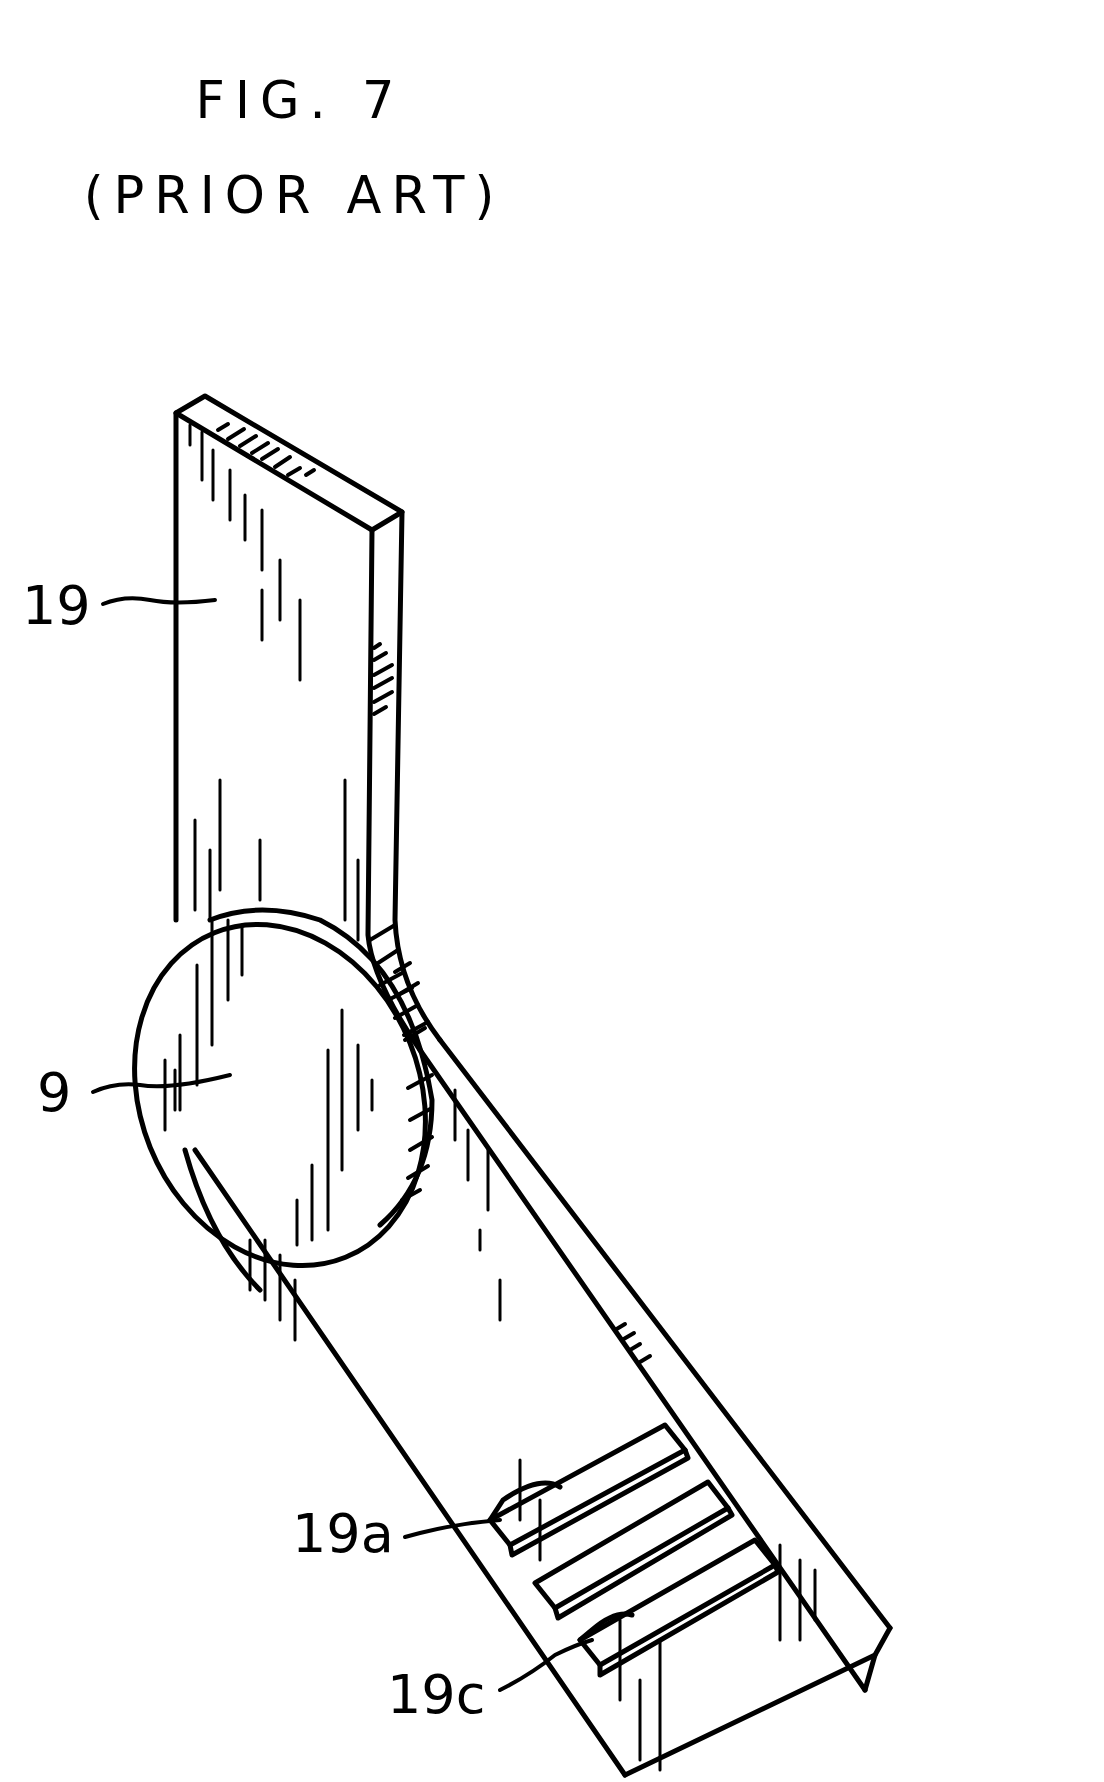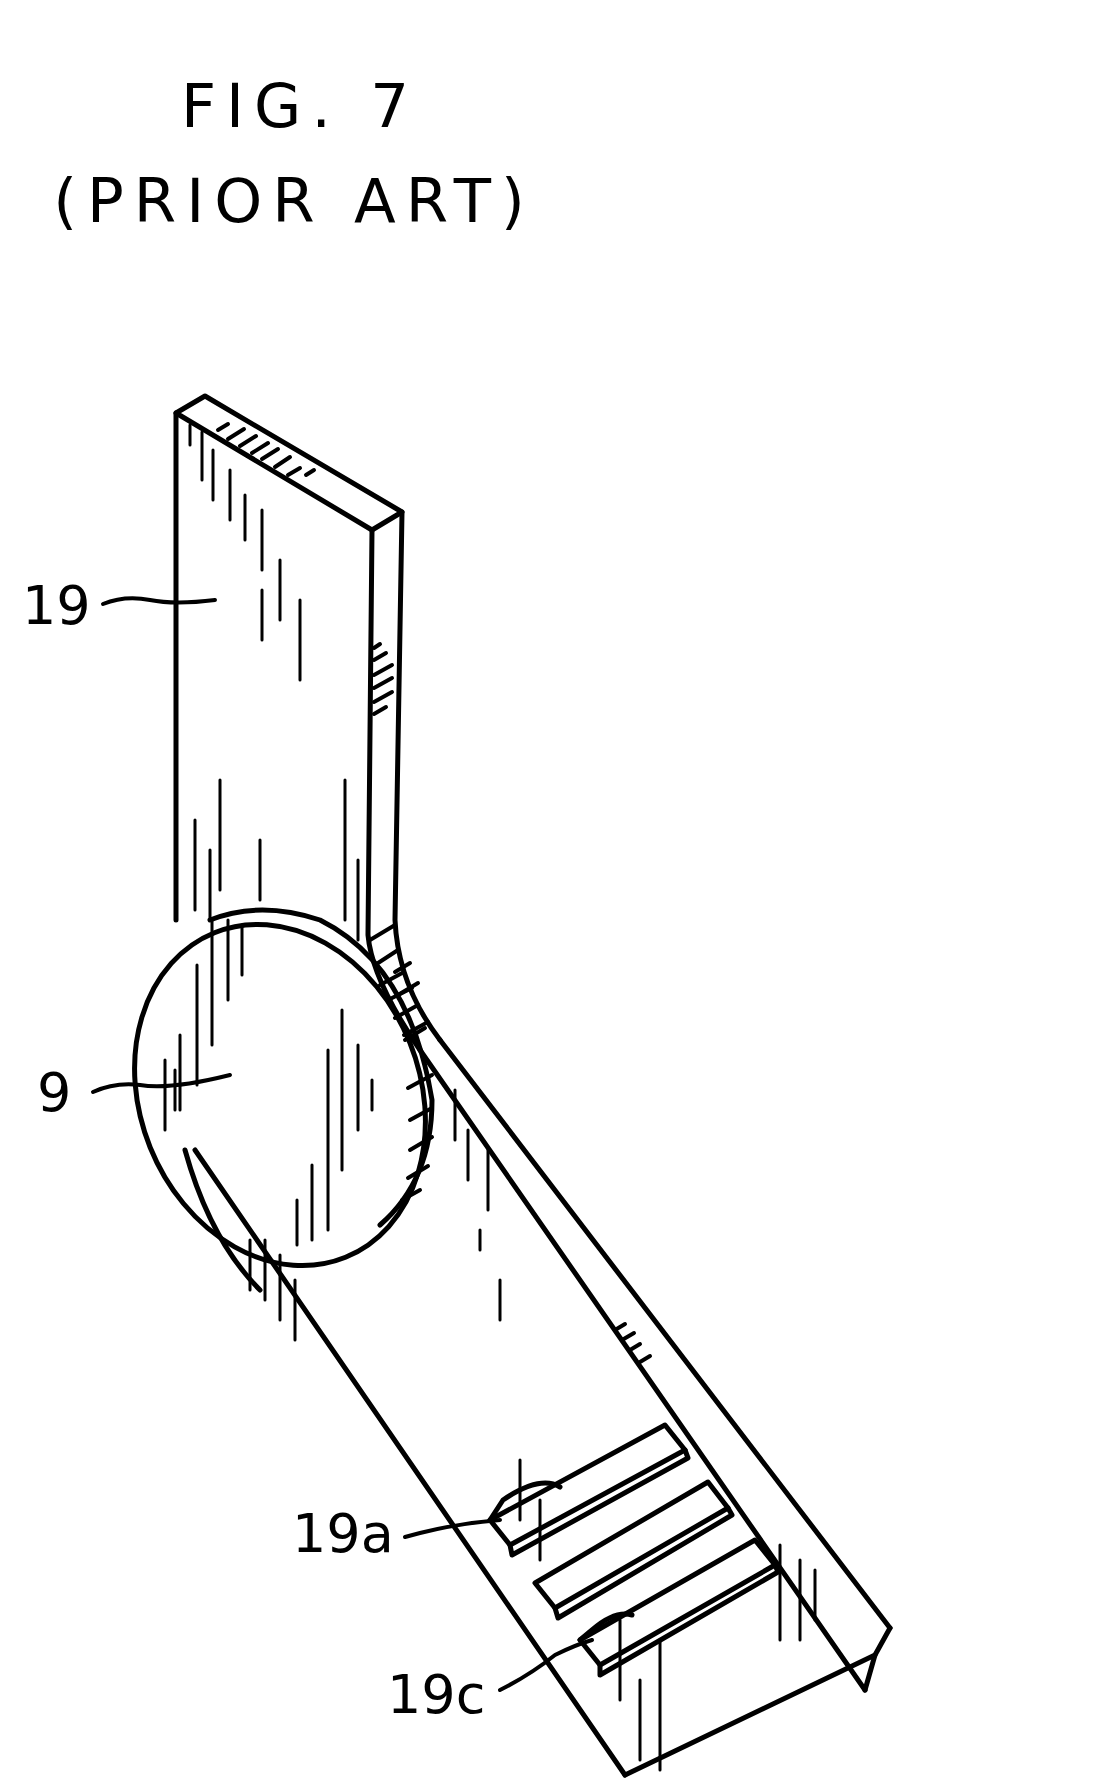--- a/index.html
+++ b/index.html
@@ -1,20 +1,20 @@
 <!DOCTYPE html>
 <html><head>
   <meta charset="utf-8">
   <style>
     html, body { margin: 0; padding: 0; background: #ffffff; }
     body { width: 1104px; height: 1782px; position: relative; overflow: hidden; font-family: "DejaVu Sans", sans-serif; }
     .title {
       position: absolute; left: 0; width: 600px; text-align: center;
       font-family: "DejaVu Sans", sans-serif; color: #000; letter-spacing: 10px;
-      font-size: 61px; line-height: 1;
+      font-size: 51px; line-height: 1;
     }
     #fig-title { top: 75px; left: 20px; width: 560px; }
     #fig-subtitle { top: 170px; left: -6px; width: 600px; }
     svg.drawing { position: absolute; left: 0; top: 0; }
     .lbl { font-family: "DejaVu Sans", sans-serif; font-size: 54px; fill: #000; }
   </style>
 </head>
 <body>
 
 <div class="title" id="fig-title">FIG. 7</div>

